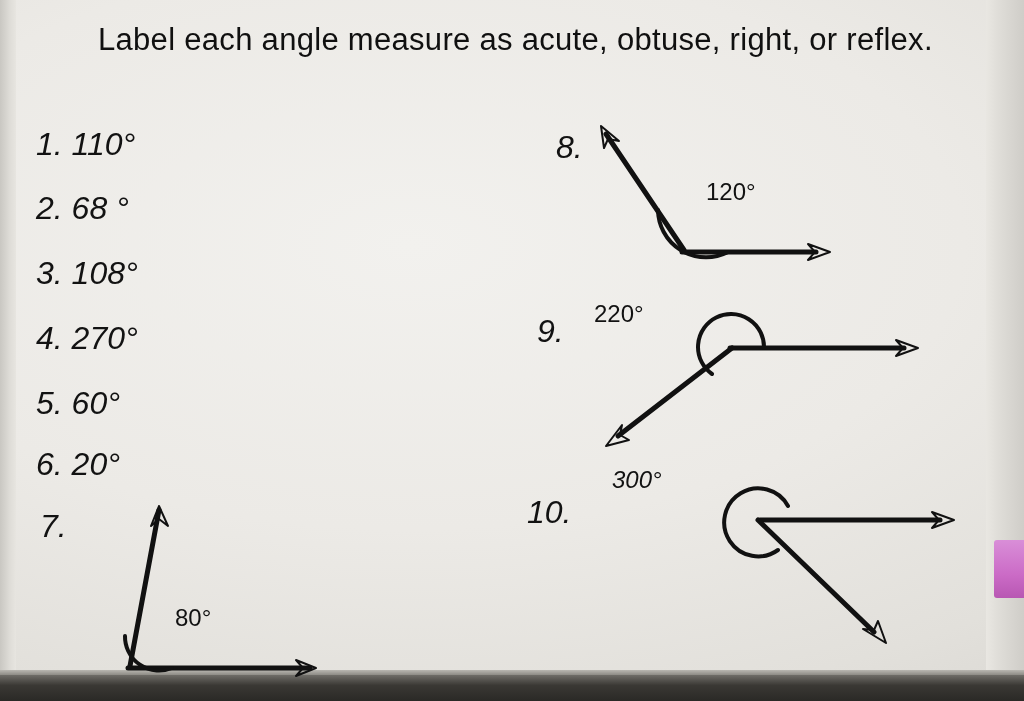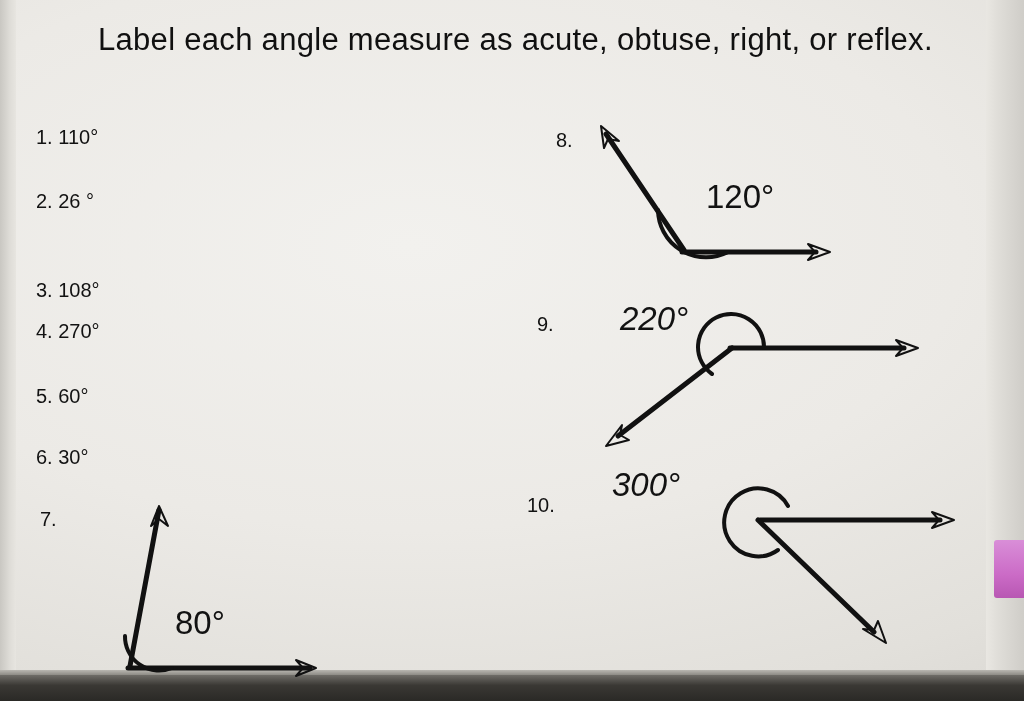--- a/index.html
+++ b/index.html
@@ -74,44 +74,45 @@
 
   #title {
     left: 98px;
     top: 22px;
     font-size: 31px;
     letter-spacing: 0.3px;
     color: #101010;
   }
 
   .item {
-    font-size: 20px;
+    font-size: 32px;
     color: #121212;
+    font-style: italic;
   }
 
   
   #it1 { left: 36px; top: 126px; }
   #it2 { left: 36px; top: 190px; }
-  #it3 { left: 36px; top: 255px; margin-top: 24px; }
+  #it3 { left: 36px; top: 255px; }
   #it4 { left: 36px; top: 320px; text-align: center; }
   #it5 { left: 36px; top: 385px; }
   #it6 { left: 36px; top: 446px; }
   #it7 { left: 40px; top: 508px; }
 
   #it8 { left: 556px; top: 129px; }
   #it9 { left: 537px; top: 313px; }
   #it10 { left: 527px; top: 494px; }
 
   .angle-label {
-    font-size: 33px;
+    font-size: 24px;
     color: #121212;
   }
   #lab7 { left: 175px; top: 604px; text-align: right; }
   #lab8 { left: 706px; top: 178px; }
-  #lab9 { left: 620px; top: 300px; font-style: italic; }
+  #lab9 { left: 594px; top: 300px; }
   #lab10 { left: 612px; top: 466px; font-style: italic; }
 
   svg.fig {
     position: absolute;
     overflow: visible;
   }
   svg.fig path, svg.fig line, svg.fig polyline {
     stroke: #111;
     fill: none;
     stroke-linecap: round;
@@ -131,37 +132,37 @@
   <div id="marker"></div>
 
   <div class="hand" id="title">Label each angle measure as acute, obtuse, right, or reflex.</div>
 
   <div class="hand item" id="it1">
     <span>1.</span>
     <span>110°</span>
   </div>
   <div class="hand item" id="it2">
     <span>2.</span>
-    <span>26 °</span>
+    <span>68 °</span>
   </div>
   <div class="hand item" id="it3">
     <span>3.</span>
     <span>108°</span>
   </div>
   <div class="hand item" id="it4">
     <span>4.</span>
     <span>270°</span>
   </div>
   <div class="hand item" id="it5">
     <span>5.</span>
     <span>60°</span>
   </div>
   <div class="hand item" id="it6">
     <span>6.</span>
-    <span>30°</span>
+    <span>20°</span>
   </div>
   <div class="hand item" id="it7">7.</div>
 
   <div class="hand item" id="it8">8.</div>
   <div class="hand item" id="it9">9.</div>
   <div class="hand item" id="it10">10.</div>
 
   <div class="hand angle-label" id="lab7">80°</div>
   <div class="hand angle-label" id="lab8">120°</div>
   <div class="hand angle-label" id="lab9">220°</div>

